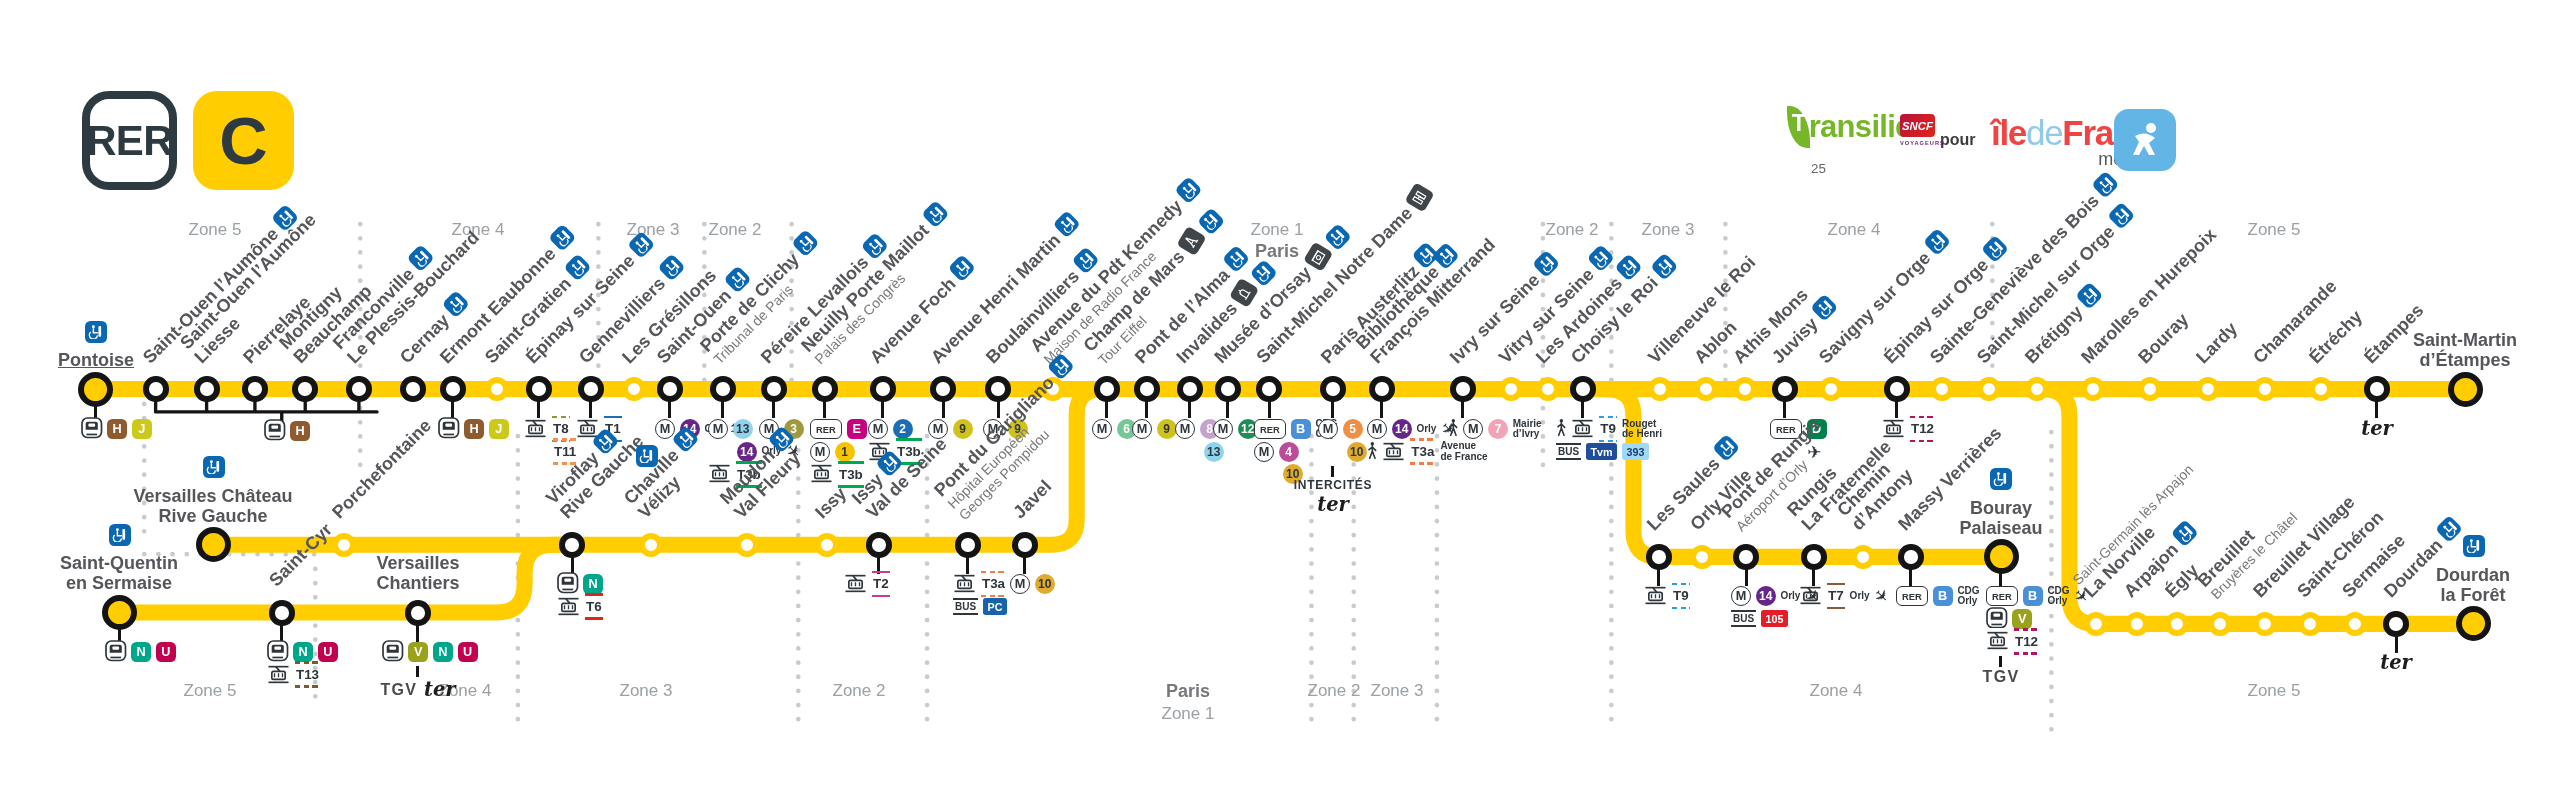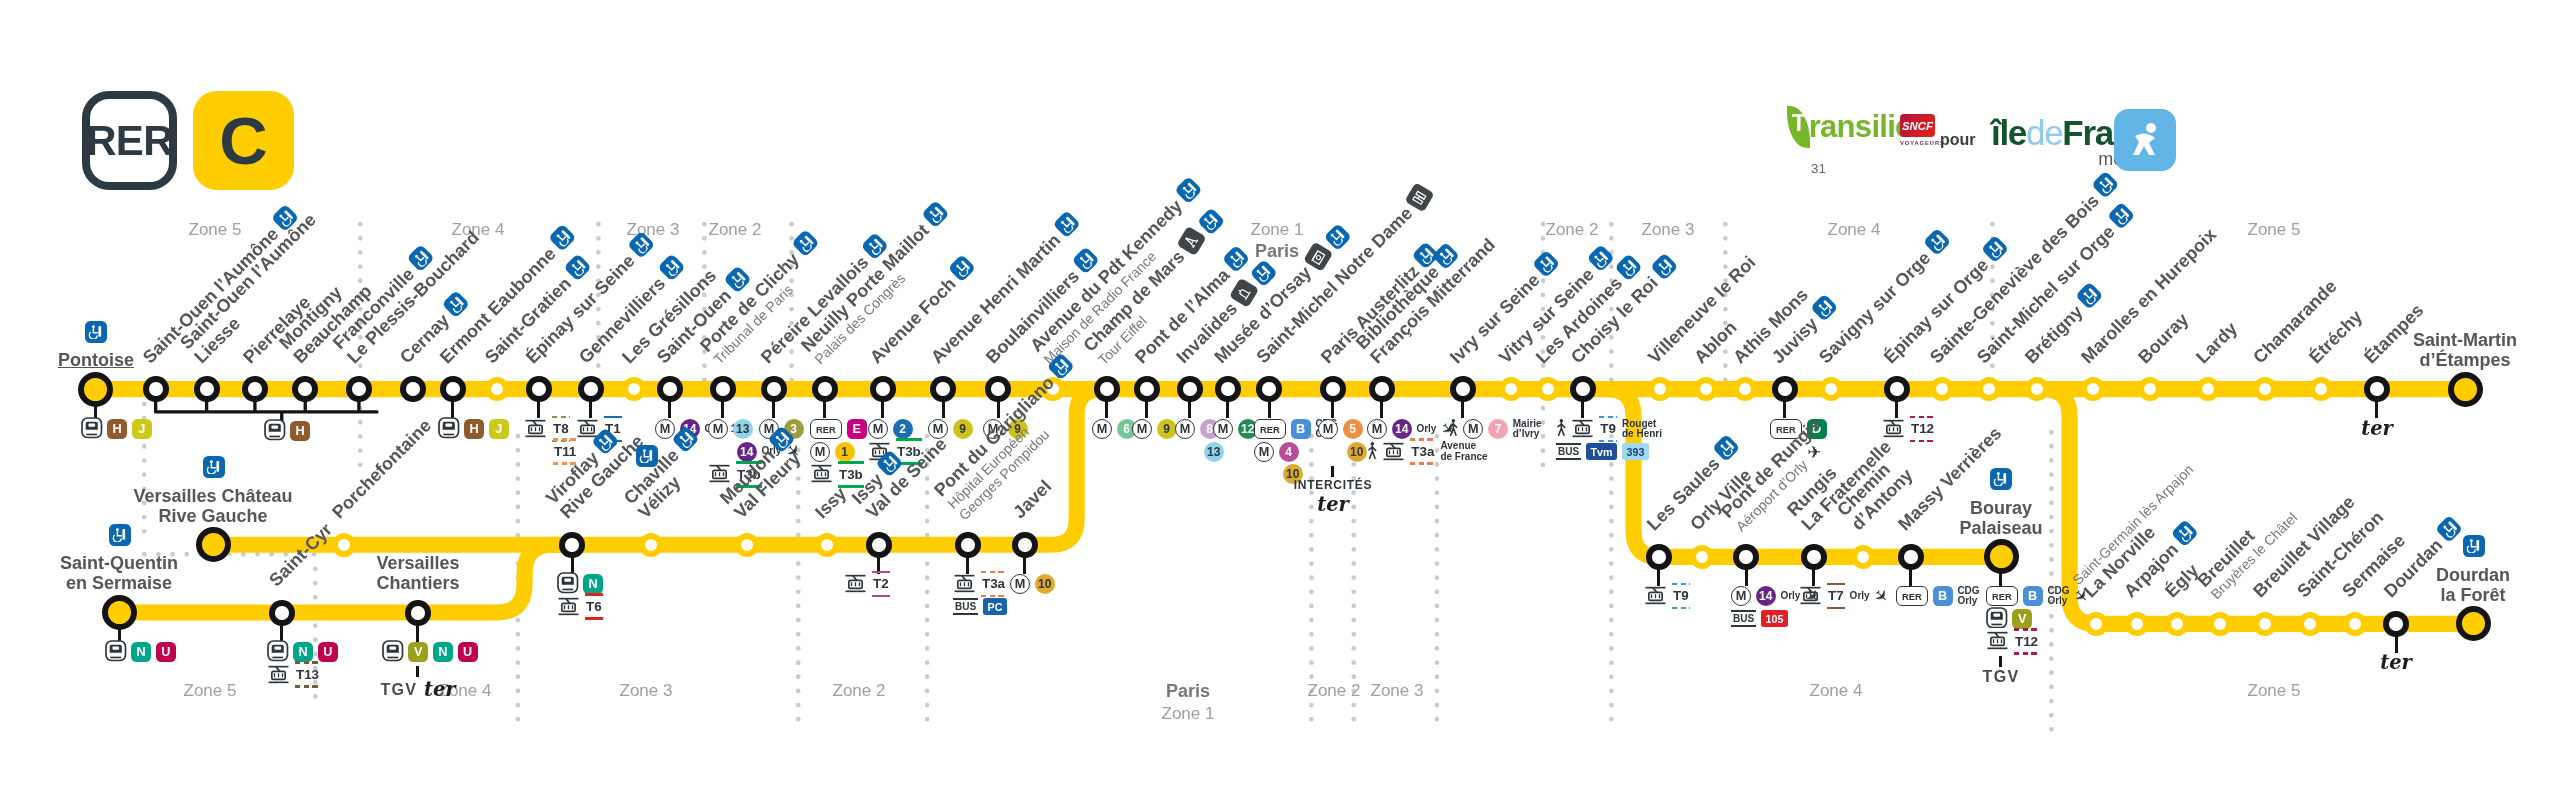--- a/index.html
+++ b/index.html
@@ -13,21 +13,21 @@
   .transilien{position:absolute;left:1787px;top:106px;z-index:5;display:flex;align-items:flex-start;}
   .leaf{width:23px;height:42px;background:#76b729;border-radius:0 85% 0 85%;position:relative;display:inline-block;}
   .leaf span{position:absolute;left:4.7px;top:4px;color:#fff;font-weight:800;font-size:23px;}
   .t-word{color:#76b729;font-weight:800;font-size:31px;letter-spacing:-0.7px;margin-left:-1.3px;line-height:42px;}
   .t-note{position:absolute;left:1811px;top:161px;font-size:13.4px;color:#666;z-index:5;}
   .sncf{position:absolute;left:1900px;top:114px;z-index:5;text-align:center;}
   .sncf-box{width:35px;height:23px;background:linear-gradient(120deg,#b8113a,#e1251b);border-radius:4px;color:#fff;font-style:italic;font-weight:800;font-size:11.4px;display:flex;align-items:center;justify-content:center;}
   .sncf-sub{margin-top:2.7px;font-size:5.7px;font-weight:700;color:#6e1e78;letter-spacing:1px;}
   .pour{position:absolute;left:1940px;top:131px;font-size:16px;font-weight:700;color:#3d3d3d;z-index:5;}
   .idfm{position:absolute;left:1991px;top:113px;z-index:5;text-align:right;}
-  .idfm .b{color:#14532d;font-weight:800;font-size:35px;letter-spacing:-1.3px;}
+  .idfm .b{color:#ef4444;font-weight:800;font-size:35px;letter-spacing:-1.3px;}
   .idfm .l{color:#8fcaec;font-weight:400;font-size:35px;letter-spacing:-1.3px;}
   .mob{font-size:18px;color:#54565a;font-weight:500;margin-top:-4px;}
   .idfm-mark{position:absolute;left:2114px;top:109px;width:62px;height:62px;background:#62b5e5;border-radius:14.8px;display:flex;align-items:center;justify-content:center;z-index:5;}
   
   .zlab{position:absolute;transform:translateX(-50%);font-size:17px;color:#9aa0a4;text-align:center;line-height:1.25;z-index:2;white-space:nowrap;}
   .zlab .zb{font-weight:700;color:#76787c;font-size:18px;}
   
   .dot{position:absolute;border-radius:50%;box-sizing:border-box;background:#fff;z-index:3;}
   .d-stop{width:25.5px;height:25.5px;border:6px solid #141414;}
   .d-open{width:24px;height:24px;border:6px solid #FFCD00;}
@@ -72,21 +72,21 @@
   <div class="line-badge" style="background:#FFCD00">
       <span>C</span>
     </div>
 
   <div class="transilien">
     <span class="leaf">
         <span>T</span>
       </span>
       <span class="t-word">ransilien</span>
   </div>
-  <div class="t-note">31</div>
+  <div class="t-note">25</div>
   <div class="sncf">
     <div class="sncf-box">SNCF</div>
     <div class="sncf-sub">VOYAGEURS</div>
   </div>
   <div class="pour">pour</div>
   <div class="idfm">
     <span class="b">île</span><span class="l">de</span><span class="b">France</span>
     <div class="mob">mobilités</div>
   </div>
   <div class="idfm-mark">

